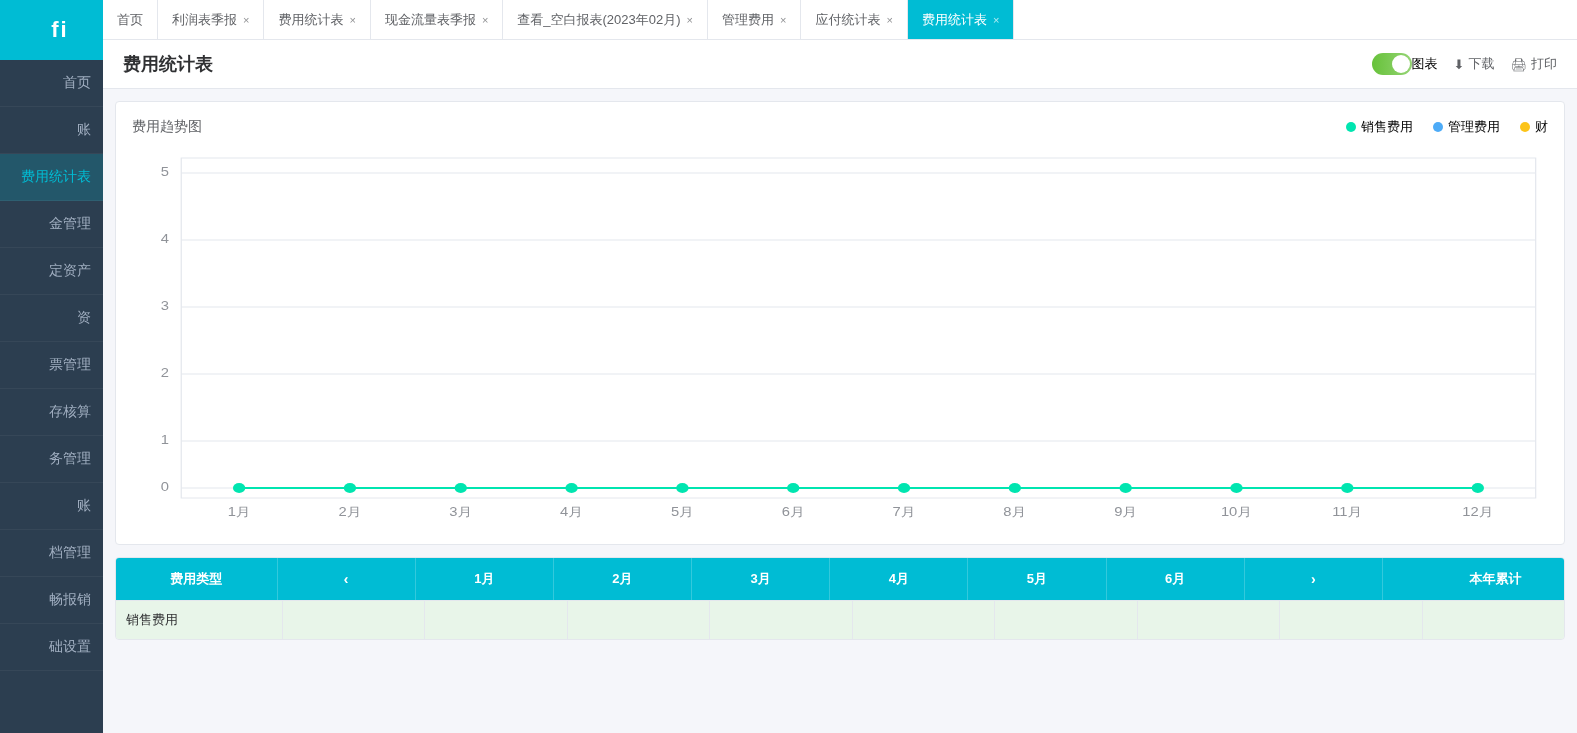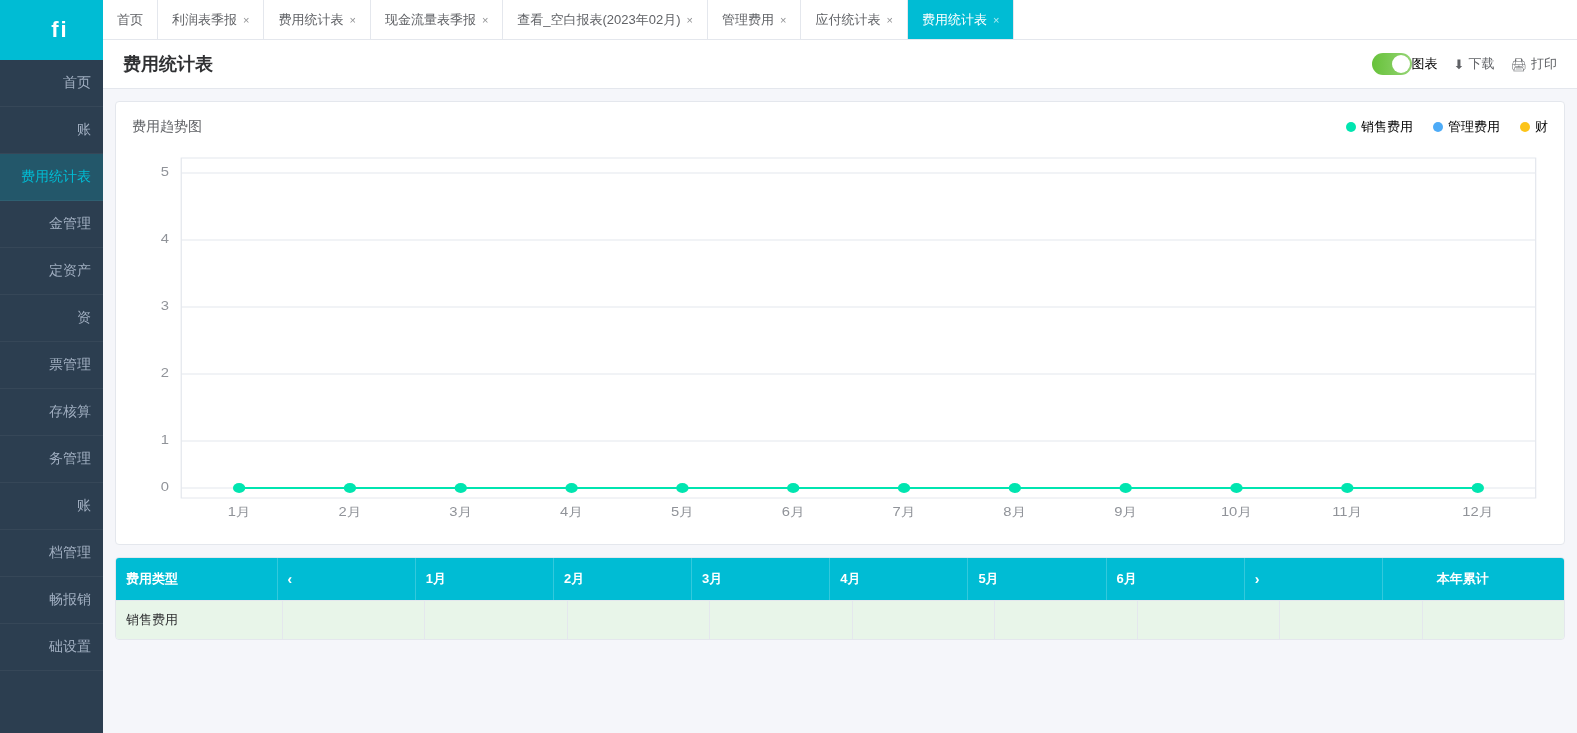--- a/index.html
+++ b/index.html
@@ -231,21 +231,21 @@
       font-weight: 600;
     }
 
     .table-header-cell {
       flex: 1;
       padding: 12px 10px;
       text-align: center;
       border-right: 1px solid rgba(255,255,255,0.2);
       display: flex;
       align-items: center;
-      justify-content: flex-start;
+      justify-content: center;
       gap: 6px;
     }
 
     .table-header-cell:first-child {
       flex: 1.2;
     }
 
     .table-header-cell:last-child {
       border-right: none;
       margin-left: 44px;

